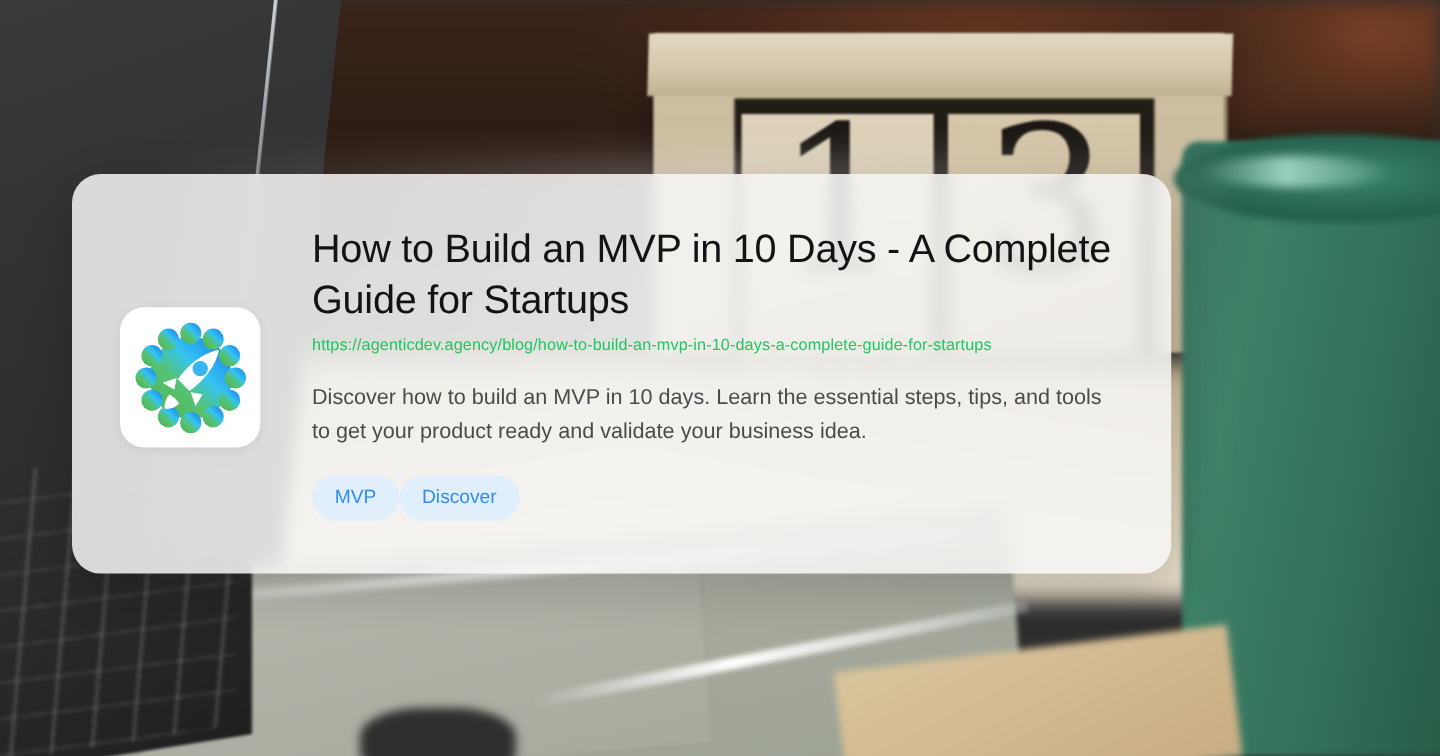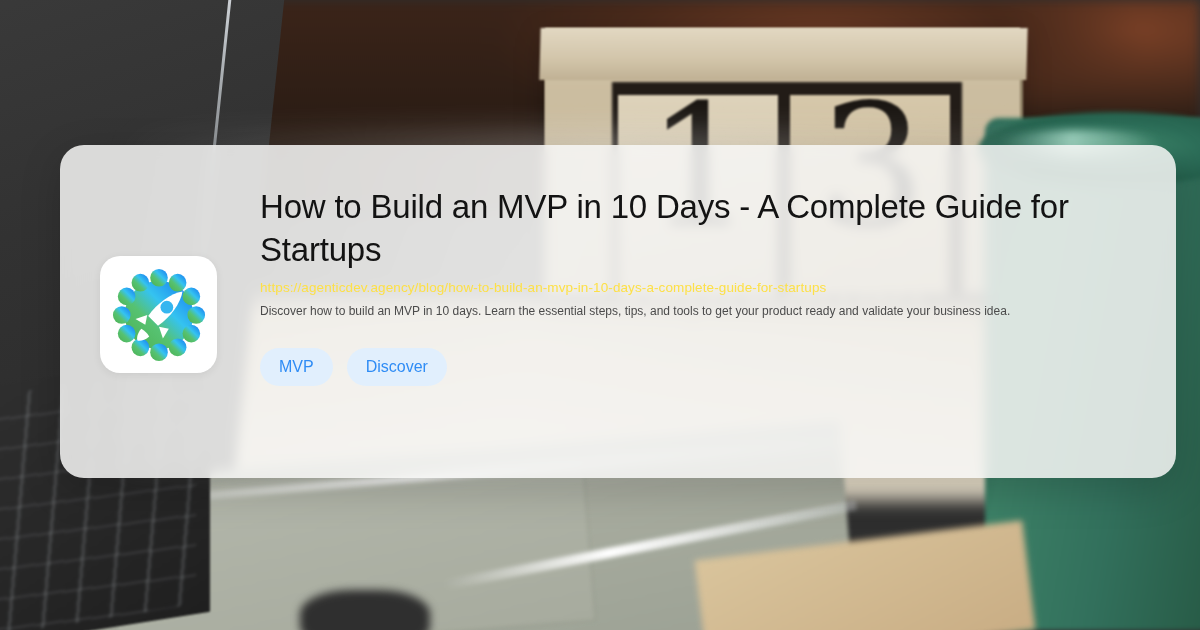--- a/index.html
+++ b/index.html
@@ -150,21 +150,21 @@
     background:#2f2f2f; border-radius:40%; filter:blur(4px);
   }
   .sheen {
     position:absolute; left:120px; top:130px; width:900px; height:340px;
     background:linear-gradient(110deg,rgba(255,255,255,0) 0%,rgba(255,255,255,.28) 48%,rgba(255,255,255,0) 100%);
     filter:blur(14px); pointer-events:none;
   }
 
   
   .card {
-    position:absolute; left:60px; top:145px; width:1116px; height:333px;
+    position:absolute; left:60px; top:145px; width:916px; height:333px;
     background:rgba(246,246,244,.86);
     border-radius:24px;
     backdrop-filter:blur(6px);
     box-shadow:0 12px 40px rgba(0,0,0,.18);
     overflow:hidden;
   }
   .card-inner { position:relative; width:100%; height:100%; }
 
   .logo-wrap {
     position:absolute; left:40px; top:111px;
@@ -177,28 +177,29 @@
 
   .text-col { position:absolute; left:200px; top:40px; right:46px; }
 
   .title {
     font-size:33px; line-height:43px; color:#131313;
     font-weight:400; letter-spacing:-.2px;
     max-width:840px;
   }
   .url {
     margin-top:8px;
-    font-size:13.5px; line-height:18px; color:#fde047;
+    font-size:13.5px; line-height:18px; color:#22c55e;
     letter-spacing:.1px; white-space:nowrap;
   }
   .desc {
-    font-size:12px; line-height:28px; color:#4b4b4b;
+    margin-top:20px;
+    font-size:18px; line-height:28px; color:#4b4b4b;
     max-width:845px;
   }
-  .tags { margin-top:23px; display:flex; gap:14px; }
+  .tags { margin-top:23px; display:flex; }
   .tag {
     background:#e1effd; color:#2f8cf5;
     font-size:16px; line-height:1;
     padding:11px 19px; border-radius:999px;
     white-space:nowrap;
   }
 </style>
 </head>
 <body>
 

